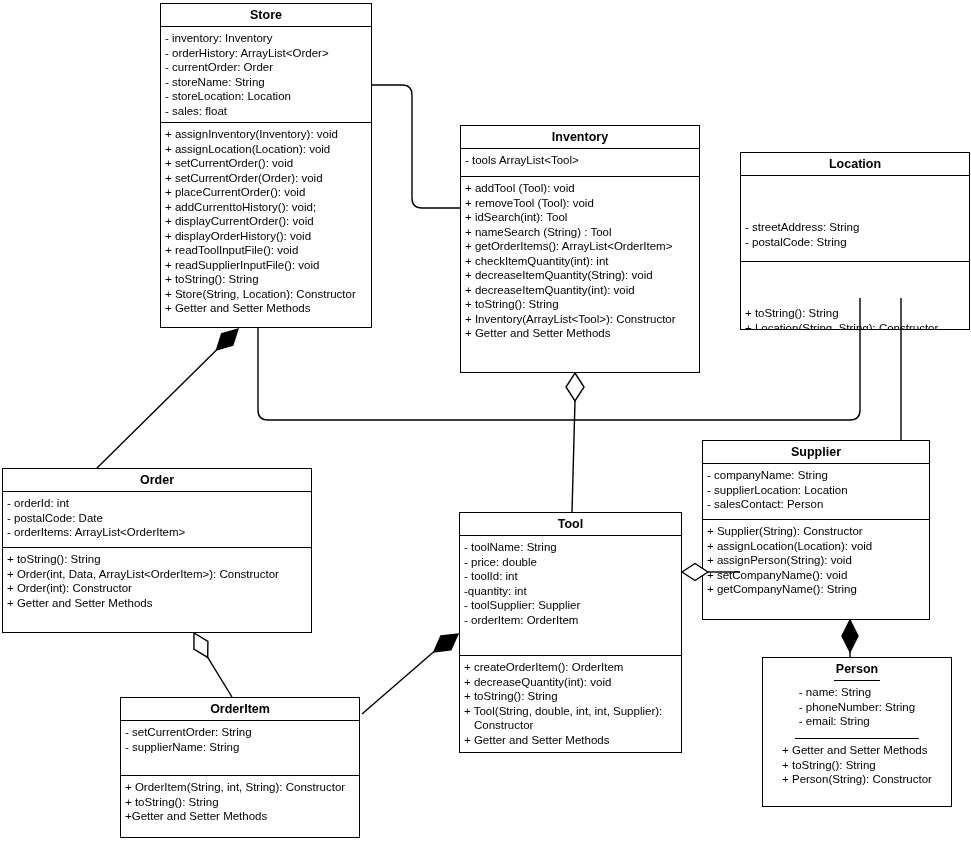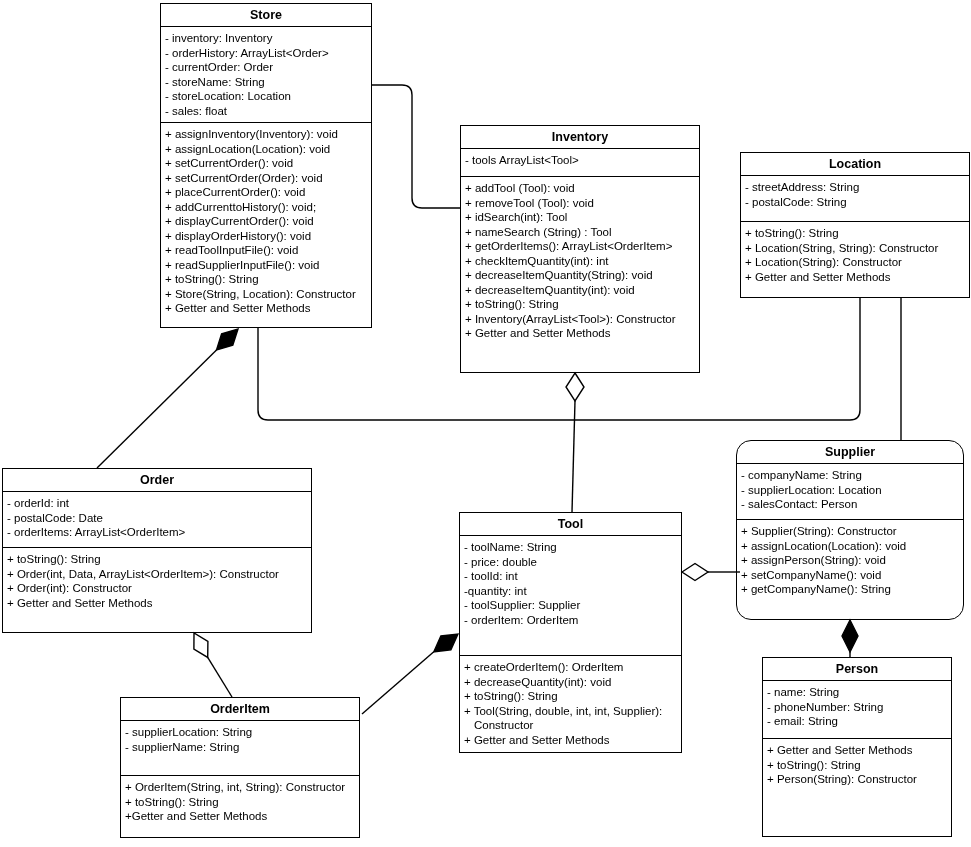--- a/index.html
+++ b/index.html
@@ -75,21 +75,21 @@
         <div class="member-line">+ getOrderItems(): ArrayList&lt;OrderItem&gt;</div>
         <div class="member-line">+ checkItemQuantity(int): int</div>
         <div class="member-line">+ decreaseItemQuantity(String): void</div>
         <div class="member-line">+ decreaseItemQuantity(int): void</div>
         <div class="member-line">+ toString(): String</div>
         <div class="member-line">+ Inventory(ArrayList&lt;Tool&gt;): Constructor</div>
         <div class="member-line">+ Getter and Setter Methods</div>
       </div>
   </div>
 
-  <div class="uml-class" style="left:740px;top:152px;width:230px;height:146px;">
+  <div class="uml-class" style="left:740px;top:152px;width:230px;height:178px;gap:40px;">
     <div class="uml-title">Location</div>
     <div class="uml-attrs" style="height:46px;">
         <div class="member-line">- streetAddress: String</div>
         <div class="member-line">- postalCode: String</div>
       </div>
     <div class="uml-methods">
         <div class="member-line">+ toString(): String</div>
         <div class="member-line">+ Location(String, String): Constructor</div>
         <div class="member-line">+ Location(String): Constructor</div>
         <div class="member-line">+ Getter and Setter Methods</div>
@@ -123,50 +123,50 @@
       </div>
     <div class="uml-methods">
         <div class="member-line">+ createOrderItem(): OrderItem</div>
         <div class="member-line">+ decreaseQuantity(int): void</div>
         <div class="member-line">+ toString(): String</div>
         <div class="member-line">+ Tool(String, double, int, int, Supplier): Constructor</div>
         <div class="member-line">+ Getter and Setter Methods</div>
       </div>
   </div>
 
-  <div class="uml-class" style="left:736px;top:440px;width:228px;height:180px;border-radius:15px;">
+  <div class="uml-class" style="left:702px;top:440px;width:228px;height:180px;">
     <div class="uml-title">Supplier</div>
     <div class="uml-attrs" style="height:56px;">
         <div class="member-line">- companyName: String</div>
         <div class="member-line">- supplierLocation: Location</div>
         <div class="member-line">- salesContact: Person</div>
       </div>
     <div class="uml-methods">
         <div class="member-line">+ Supplier(String): Constructor</div>
         <div class="member-line">+ assignLocation(Location): void</div>
         <div class="member-line">+ assignPerson(String): void</div>
         <div class="member-line">+ setCompanyName(): void</div>
         <div class="member-line">+ getCompanyName(): String</div>
       </div>
   </div>
 
   <div class="uml-class" style="left:120px;top:697px;width:240px;height:141px;">
     <div class="uml-title">OrderItem</div>
     <div class="uml-attrs" style="height:55px;">
-        <div class="member-line">- supplierLocation: String</div>
+        <div class="member-line">- setCurrentOrder: String</div>
         <div class="member-line">- supplierName: String</div>
       </div>
     <div class="uml-methods">
         <div class="member-line">+ OrderItem(String, int, String): Constructor</div>
         <div class="member-line">+ toString(): String</div>
         <div class="member-line">+Getter and Setter Methods</div>
       </div>
   </div>
 
-  <div class="uml-class" style="left:762px;top:657px;width:190px;height:180px;">
+  <div class="uml-class" style="left:762px;top:657px;width:190px;height:150px;align-items:center;">
     <div class="uml-title">Person</div>
     <div class="uml-attrs" style="height:58px;">
         <div class="member-line">- name: String</div>
         <div class="member-line">- phoneNumber: String</div>
         <div class="member-line">- email: String</div>
       </div>
     <div class="uml-methods">
         <div class="member-line">+ Getter and Setter Methods</div>
         <div class="member-line">+ toString(): String</div>
         <div class="member-line">+ Person(String): Constructor</div>

